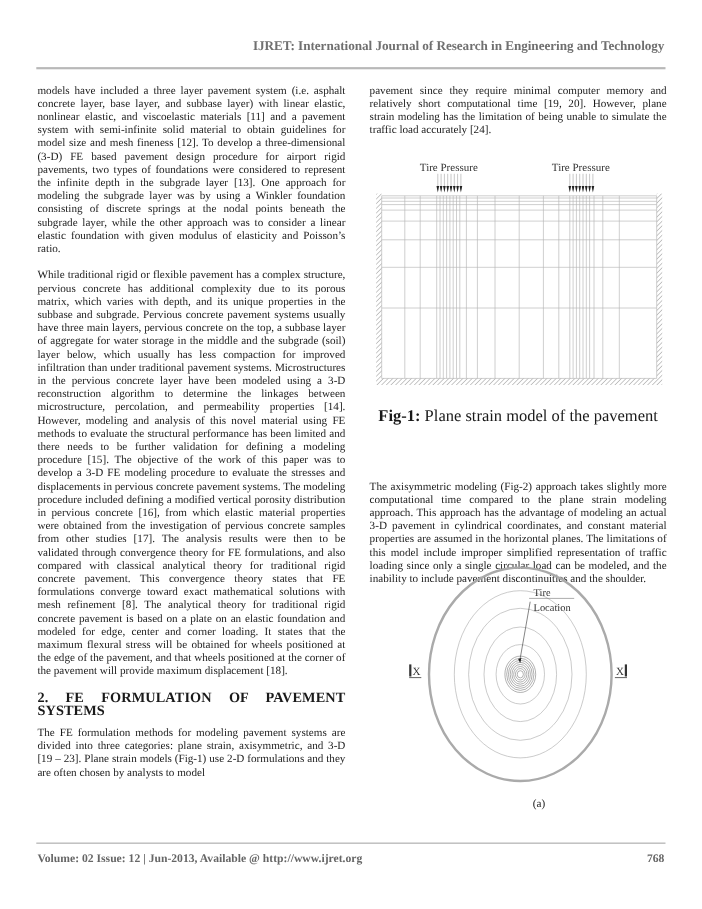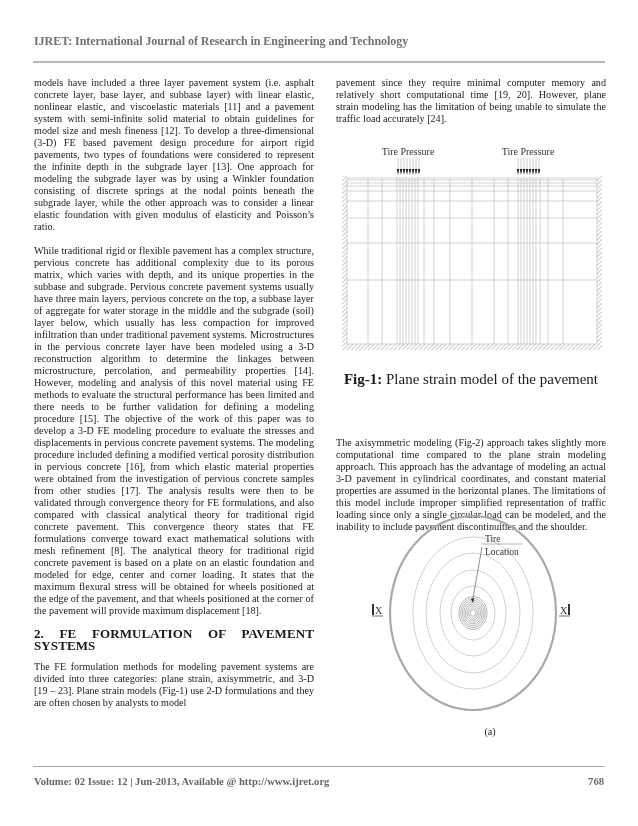--- a/index.html
+++ b/index.html
@@ -1,19 +1,19 @@
 <!DOCTYPE html>
 <html><head>
 <meta charset="utf-8">
 <style>
   html, body { margin: 0; padding: 0; background: #ffffff; }
   body { width: 638px; height: 826px; position: relative; overflow: hidden;
          font-family: "Liberation Serif", "DejaVu Serif", serif; color: #1a1a1a; }
   .header { position: absolute; left: 34px; top: 34px; width: 570px; height: 20px;
-            font-weight: bold; font-size: 12px; color: #707070; display: flex; justify-content: flex-start;
+            font-weight: bold; font-size: 12px; color: #707070; display: flex; justify-content: flex-end;
             letter-spacing: -0.05px; }
   .hrule-top { position: absolute; left: 33px; top: 61px; width: 572px; height: 2px; background: #b8b8b8; }
   .col { position: absolute; font-size: 10.15px; line-height: 12.0px; text-align: justify; }
   .col-left { left: 34px; top: 77px; width: 280px; }
   .col-right { left: 336px; top: 77px; width: 270px; }
   .col p { margin: 0; text-align: justify; }
   .para-gap { height: 12px; }
   .section-heading { font-weight: bold; font-size: 13px; margin: 11px 0 9px 0; letter-spacing: 0.1px; }
   .fig1 { position: absolute; left: 340px; top: 140px; width: 270px; height: 220px; }
   .fig1-caption { position: absolute; left: 336px; top: 371px; width: 270px; text-align: center; font-size: 15px; }

